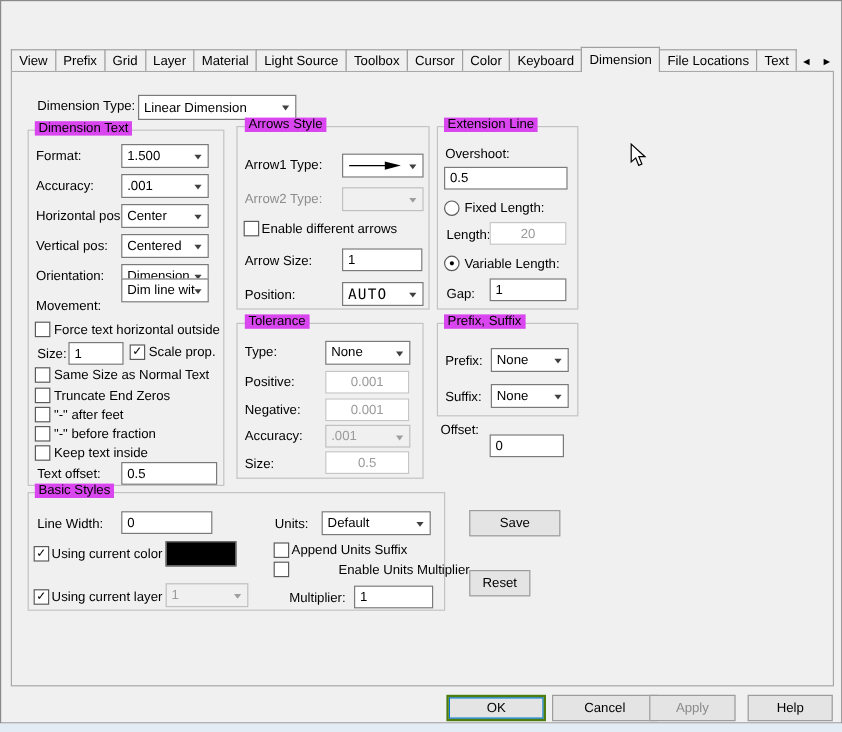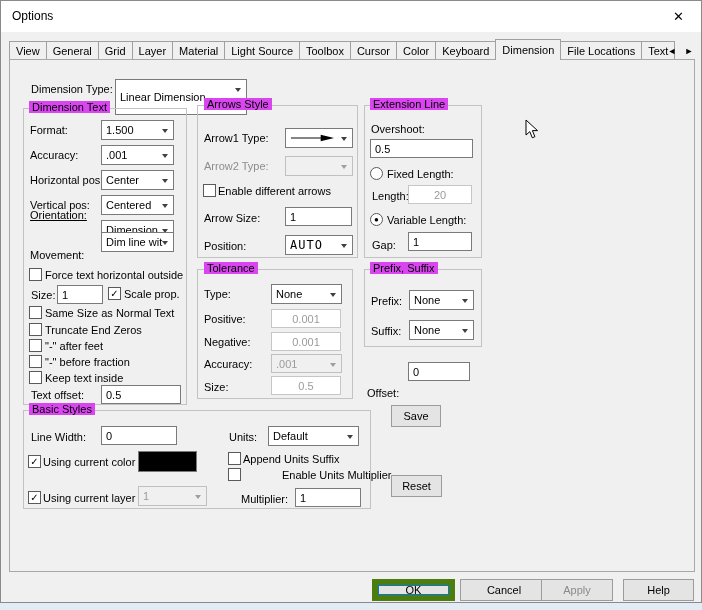--- a/index.html
+++ b/index.html
@@ -30,60 +30,54 @@
   .combo.disabled .arr { border-top-color:#9e9e9e; }
   .combo.stencil { font-family:"DejaVu Sans Mono", monospace; letter-spacing:1px; font-size:12px; }
 
   .inp { position:absolute; height:19px; background:#fff; border:1px solid #7a7a7a; font-size:11px; padding:0 4px; color:#000; font-family:inherit; }
   .inp.disabled { color:#9b9b9b; border-color:#c6c6c6;text-align:center; }
 
   .cb { position:absolute; width:13px; height:13px; background:#fff; border:1px solid #5a5a5a; font-size:10px; line-height:11px; text-align:center; color:#000; }
   .rd { position:absolute; width:13px; height:13px; background:#fff; border:1px solid #5a5a5a; border-radius:50%; font-size:8px; line-height:11px; text-align:center; color:#000; }
 
   .btn { position:absolute; background:#e4e4e4; border:1px solid #9c9c9c; font-size:11px; color:#000; display:flex; align-items:center; justify-content:center; font-family:inherit; }
-  .btn.default { border:6px solid #4d7c0f; box-shadow: inset 0 0 0 1px #0078d7; }
+  .btn.default { border:2px solid #4d7c0f; box-shadow: inset 0 0 0 1px #0078d7; }
   .btn.disabled { color:#8a8a8a; }
 
   .swatch { position:absolute; border:1px solid #7a7a7a; }
   .cursor { position:absolute; z-index:10; }
 </style>
 </head>
 <body>
 
 <div class="window">
 
-  <div class="titlebar">
-    <div class="title">Options</div>
-    <div class="close">
-        <span>✕</span>
-      </div>
-  </div>
 
   <div class="tabstrip">
     <div class="tab">View</div>
-    <div class="tab">General</div>
+    <div class="tab">Prefix</div>
     <div class="tab">Grid</div>
     <div class="tab">Layer</div>
     <div class="tab">Material</div>
     <div class="tab">Light Source</div>
     <div class="tab">Toolbox</div>
     <div class="tab">Cursor</div>
     <div class="tab">Color</div>
     <div class="tab">Keyboard</div>
     <div class="tab active">Dimension</div>
     <div class="tab">File Locations</div>
     <div class="tab">Text</div>
   </div>
   <div class="tabscroll" style="left:663px;">◄</div>
   <div class="tabscroll" style="left:680px;">►</div>
 
   <div class="page"></div>
 
   <div class="lbl" style="left:30px;top:82px;">Dimension Type:</div>
-  <div class="combo" style="left:114px;top:78px;width:132px;height:36px;">
+  <div class="combo" style="left:114px;top:78px;width:132px;height:21px;">
     <span>Linear Dimension</span>
     <span class="arr"></span>
   </div>
 
   <div class="grp" style="left:22px;top:107px;width:164px;height:297px;"></div>
   <div class="grp-title" style="left:28px;top:100px;">Dimension Text</div>
 
   <div class="lbl" style="left:29px;top:123px;">Format:</div>
   <div class="combo" style="left:100px;top:119px;width:73px;">
     <span>1.500</span>
@@ -101,21 +95,21 @@
     <span>Center</span>
       <span class="arr"></span>
   </div>
 
   <div class="lbl" style="left:29px;top:198px;">Vertical pos:</div>
   <div class="combo" style="left:100px;top:194px;width:73px;">
     <span>Centered</span>
       <span class="arr"></span>
   </div>
 
-  <div class="lbl" style="left:29px;top:208px;text-decoration:underline;">Orientation:</div>
+  <div class="lbl" style="left:29px;top:223px;">Orientation:</div>
   <div class="combo" style="left:100px;top:219px;width:73px;">
     <span>Dimension</span>
       <span class="arr"></span>
   </div>
 
   <div class="lbl" style="left:29px;top:248px;">Movement:</div>
   <div class="combo" style="left:100px;top:231px;width:73px;">
     <span>Dim line wit</span>
       <span class="arr"></span>
   </div>
@@ -225,21 +219,21 @@
     <span>None</span>
       <span class="arr"></span>
   </div>
 
   <div class="lbl" style="left:370px;top:324px;">Suffix:</div>
   <div class="combo" style="left:408px;top:319px;width:65px;">
     <span>None</span>
       <span class="arr"></span>
   </div>
 
-  <div class="lbl" style="left:366px;top:386px;">Offset:</div>
+  <div class="lbl" style="left:366px;top:352px;">Offset:</div>
   <input class="inp" style="left: 407px; top: 361px; width: 62px;" value="0">
 
   <div class="grp" style="left:22px;top:409px;width:348px;height:99px;"></div>
   <div class="grp-title" style="left:28px;top:402px;">Basic Styles</div>
 
   <div class="lbl" style="left:30px;top:430px;">Line Width:</div>
   <input class="inp" style="left: 100px; top: 425px; width: 76px;" value="0">
 
   <div class="lbl" style="left:228px;top:430px;">Units:</div>
   <div class="combo" style="left:267px;top:425px;width:91px;">
@@ -260,21 +254,21 @@
   <div class="cb" style="left:27px;top:490px;"><span>✓</span></div>
   <div class="lbl" style="left:42px;top:491px;">Using current layer</div>
   <div class="combo disabled" style="left:137px;top:485px;width:69px;">
     <span>1</span>
       <span class="arr"></span>
   </div>
 
   <div class="lbl" style="left:240px;top:492px;">Multiplier:</div>
   <input class="inp" style="left: 294px; top: 487px; width: 66px;" value="1">
 
-  <div class="btn" style="left:390px;top:404px;width:50px;height:22px;">Save</div>
+  <div class="btn" style="left:390px;top:424px;width:76px;height:22px;">Save</div>
   <div class="btn" style="left:390px;top:474px;width:51px;height:22px;">Reset</div>
 
   <div class="btn default" style="left:371px;top:578px;width:83px;height:22px;">OK</div>
   <div class="btn" style="left:459px;top:578px;width:88px;height:22px;">Cancel</div>
   <div class="btn disabled" style="left:540px;top:578px;width:72px;height:22px;">Apply</div>
   <div class="btn" style="left:622px;top:578px;width:71px;height:22px;">Help</div>
 
   <svg class="cursor" style="left:524px;top:118px;" width="14" height="21" viewBox="0 0 14 21">
     <polygon points="1,1 1,16 4.8,12.6 7.3,18.8 9.9,17.7 7.4,11.6 12.5,11.6" fill="#ffffff" stroke="#000000" stroke-width="1"></polygon>
   </svg>

